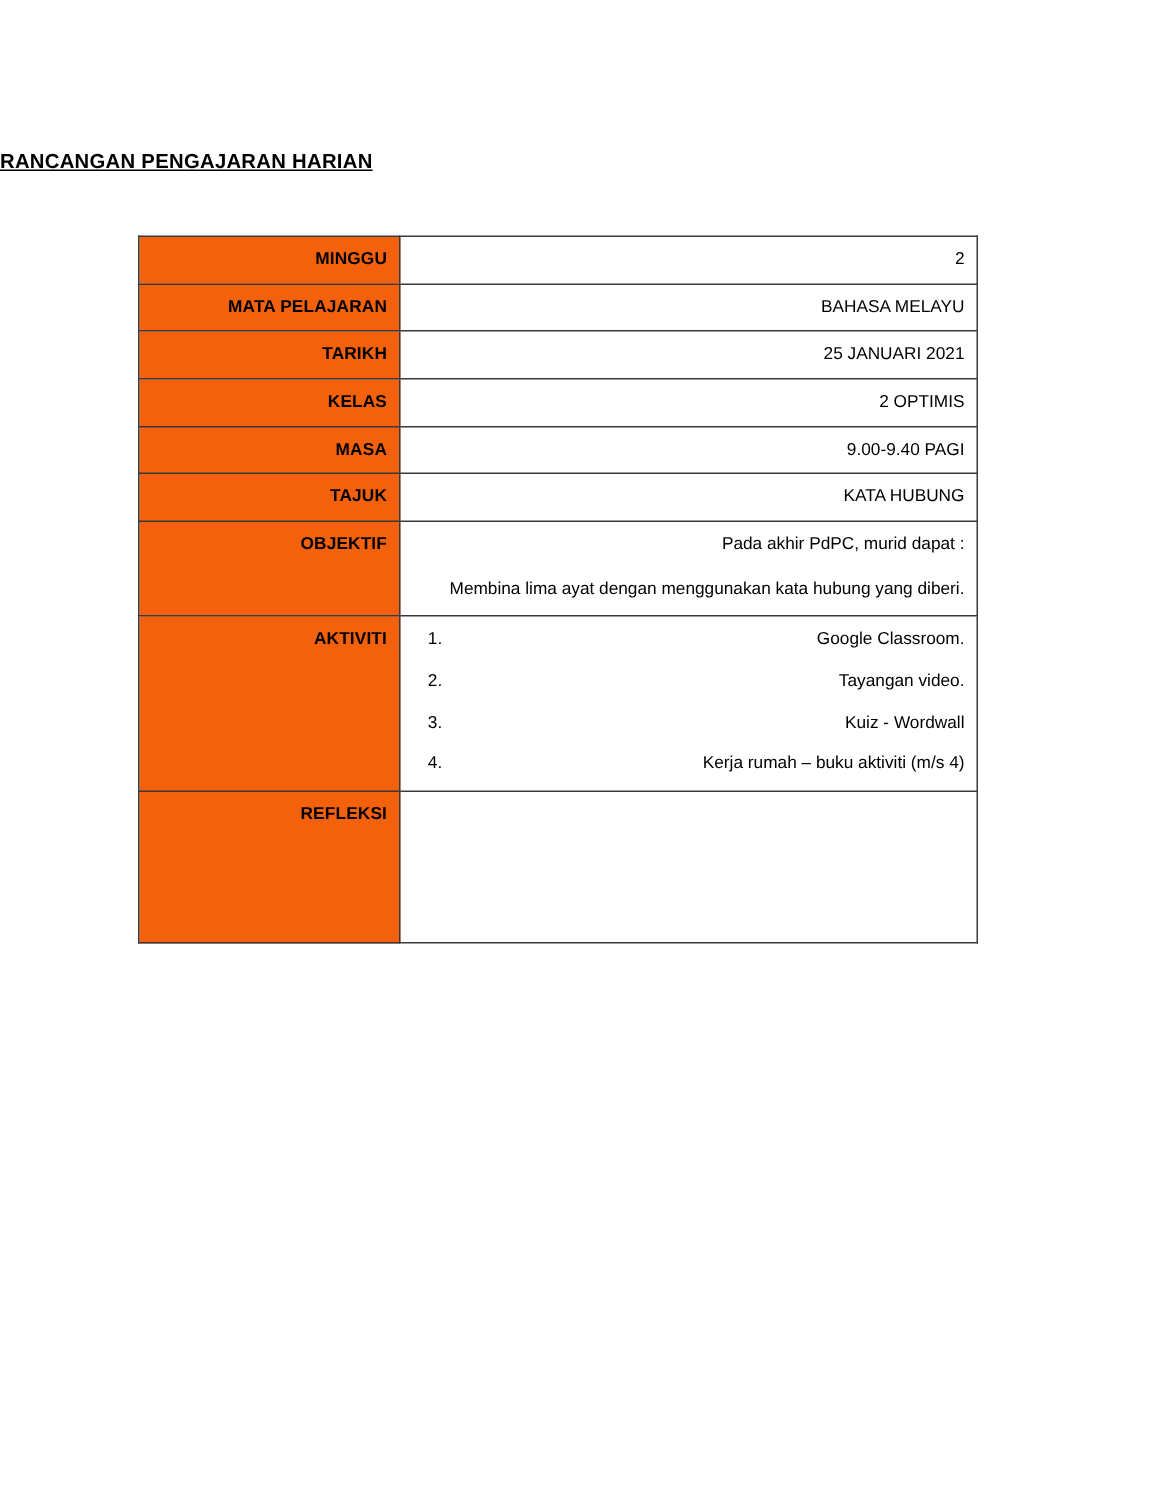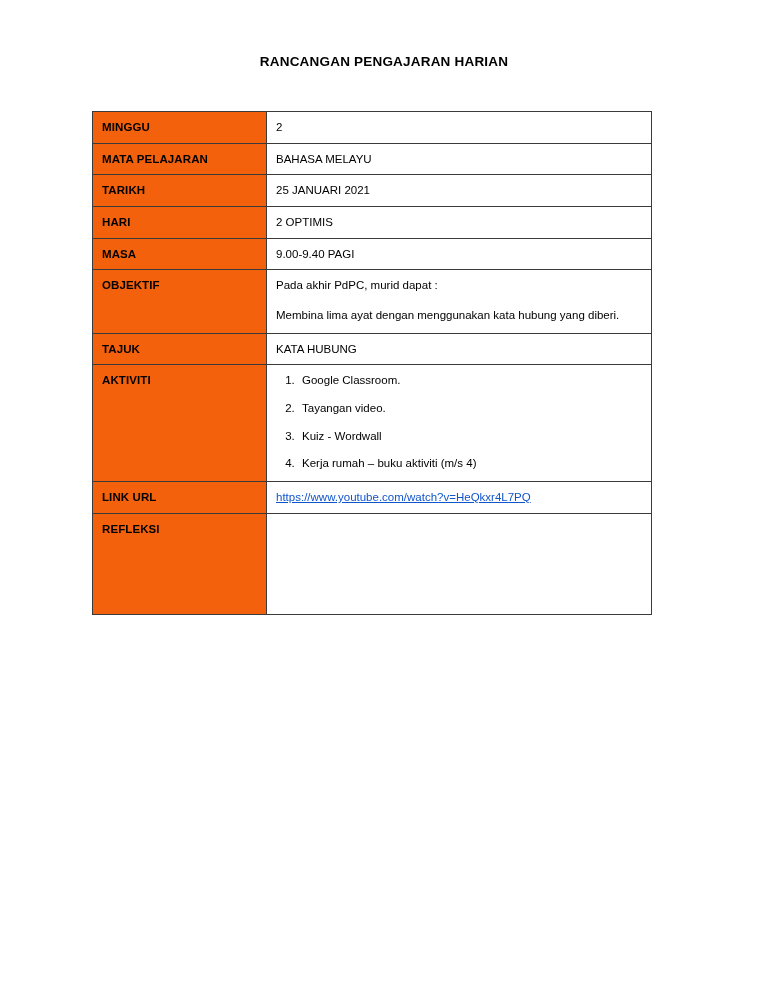--- a/index.html
+++ b/index.html
@@ -16,33 +16,35 @@
     overflow: hidden;
   }
   .page {
     width: 768px;
     height: 994px;
     box-sizing: border-box;
     padding: 0;
     position: relative;
   }
   .doc-title {
-    text-align: center;
+    text-align: left;
     font-size: 13.5px;
     font-weight: bold;
+    text-decoration: underline;
     margin: 0;
-    padding-top: 54px;
+    padding-top: 100px;
     letter-spacing: 0.2px;
   }
   table.rph {
     border-collapse: collapse;
     margin-left: 92px;
     margin-top: 42px;
     width: 560px;
     table-layout: fixed;
+    text-align: right;
   }
   table.rph td {
     border: 1px solid #3a3a3a;
     vertical-align: top;
     padding: 7px 8px 7px 9px;
     font-size: 11.5px;
     line-height: 1.45;
   }
   td.label {
     width: 156px;
@@ -100,55 +102,49 @@
       </tr>
       <tr>
         <td class="label">MATA PELAJARAN</td>
         <td class="value">BAHASA MELAYU</td>
       </tr>
       <tr>
         <td class="label">TARIKH</td>
         <td class="value">25 JANUARI 2021</td>
       </tr>
       <tr>
-        <td class="label">HARI</td>
+        <td class="label">KELAS</td>
         <td class="value">2 OPTIMIS</td>
       </tr>
       <tr>
         <td class="label">MASA</td>
         <td class="value">9.00-9.40 PAGI</td>
       </tr>
       <tr>
+        <td class="label">TAJUK</td>
+        <td class="value">KATA HUBUNG</td>
+      </tr>
+      <tr>
         <td class="label">OBJEKTIF</td>
         <td class="value">
           <p class="objektif-line">Pada akhir PdPC, murid dapat :</p>
           <p class="objektif-line">Membina lima ayat dengan menggunakan kata hubung yang diberi.</p>
         </td>
-      </tr>
-      <tr>
-        <td class="label">TAJUK</td>
-        <td class="value">KATA HUBUNG</td>
       </tr>
       <tr>
         <td class="label">AKTIVITI</td>
         <td class="value">
           <ol class="aktiviti">
             <li>Google Classroom.</li>
             <li>Tayangan video.</li>
             <li>Kuiz - Wordwall</li>
             <li>Kerja rumah – buku aktiviti (m/s 4)</li>
           </ol>
         </td>
       </tr>
       <tr>
-        <td class="label">LINK URL</td>
-        <td class="value">
-          <a class="url-link" href="#">https://www.youtube.com/watch?v=HeQkxr4L7PQ</a>
-        </td>
-      </tr>
-      <tr>
         <td class="label refleksi-label">REFLEKSI</td>
         <td class="value refleksi-value"></td>
       </tr>
     </tbody>
   </table>
 
 </div>
 
 </body></html>

